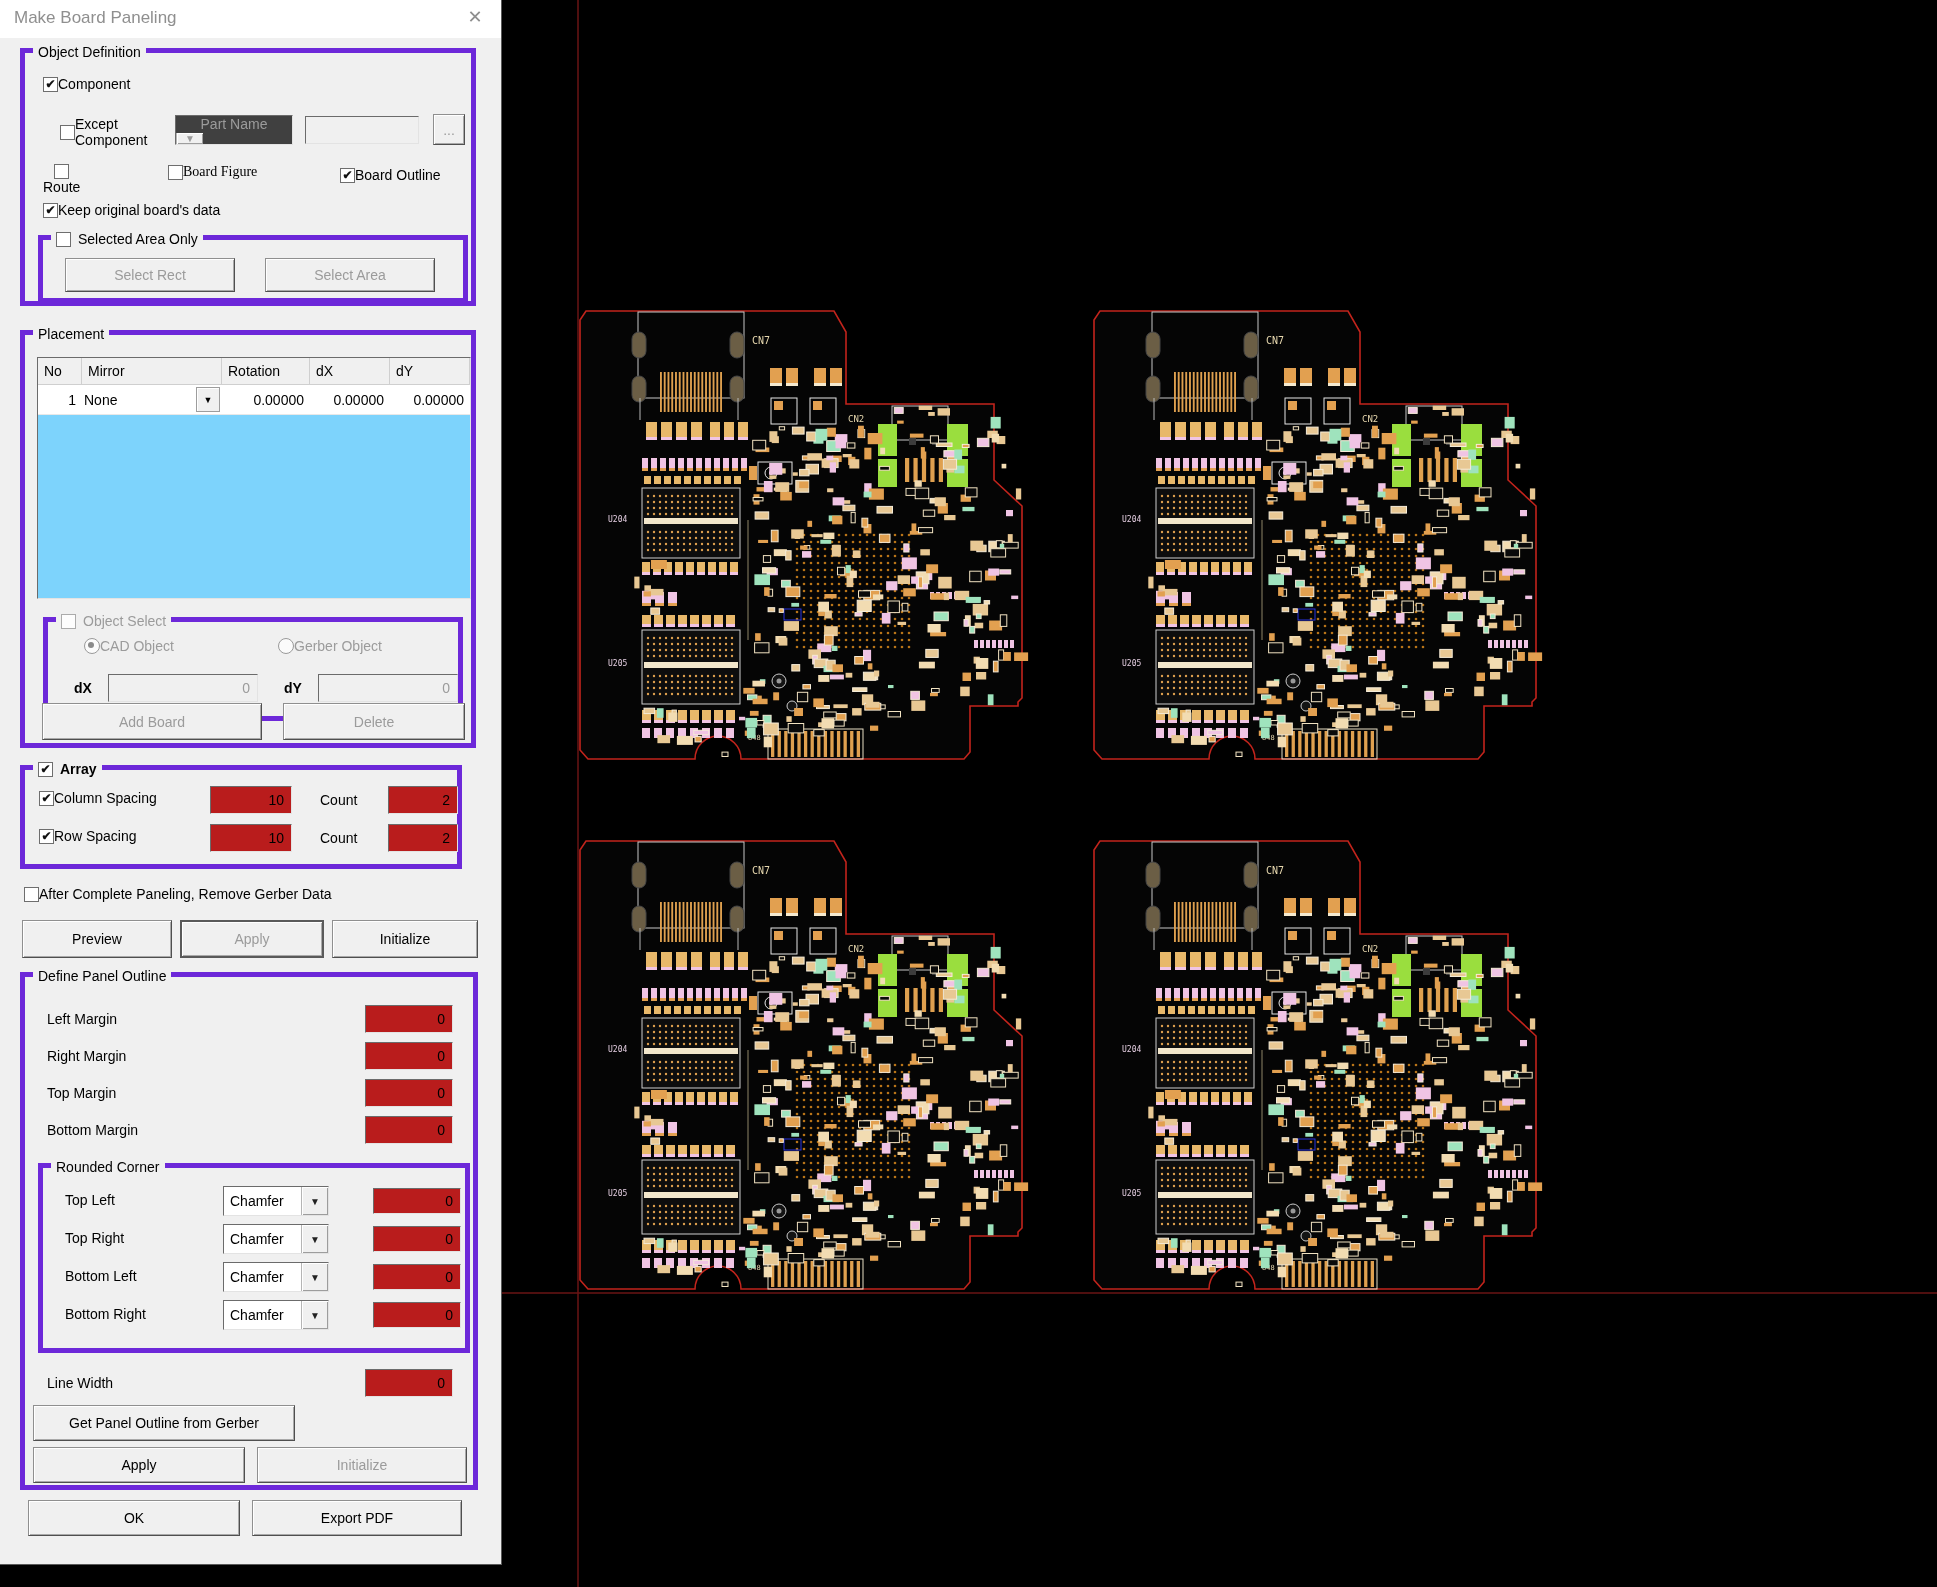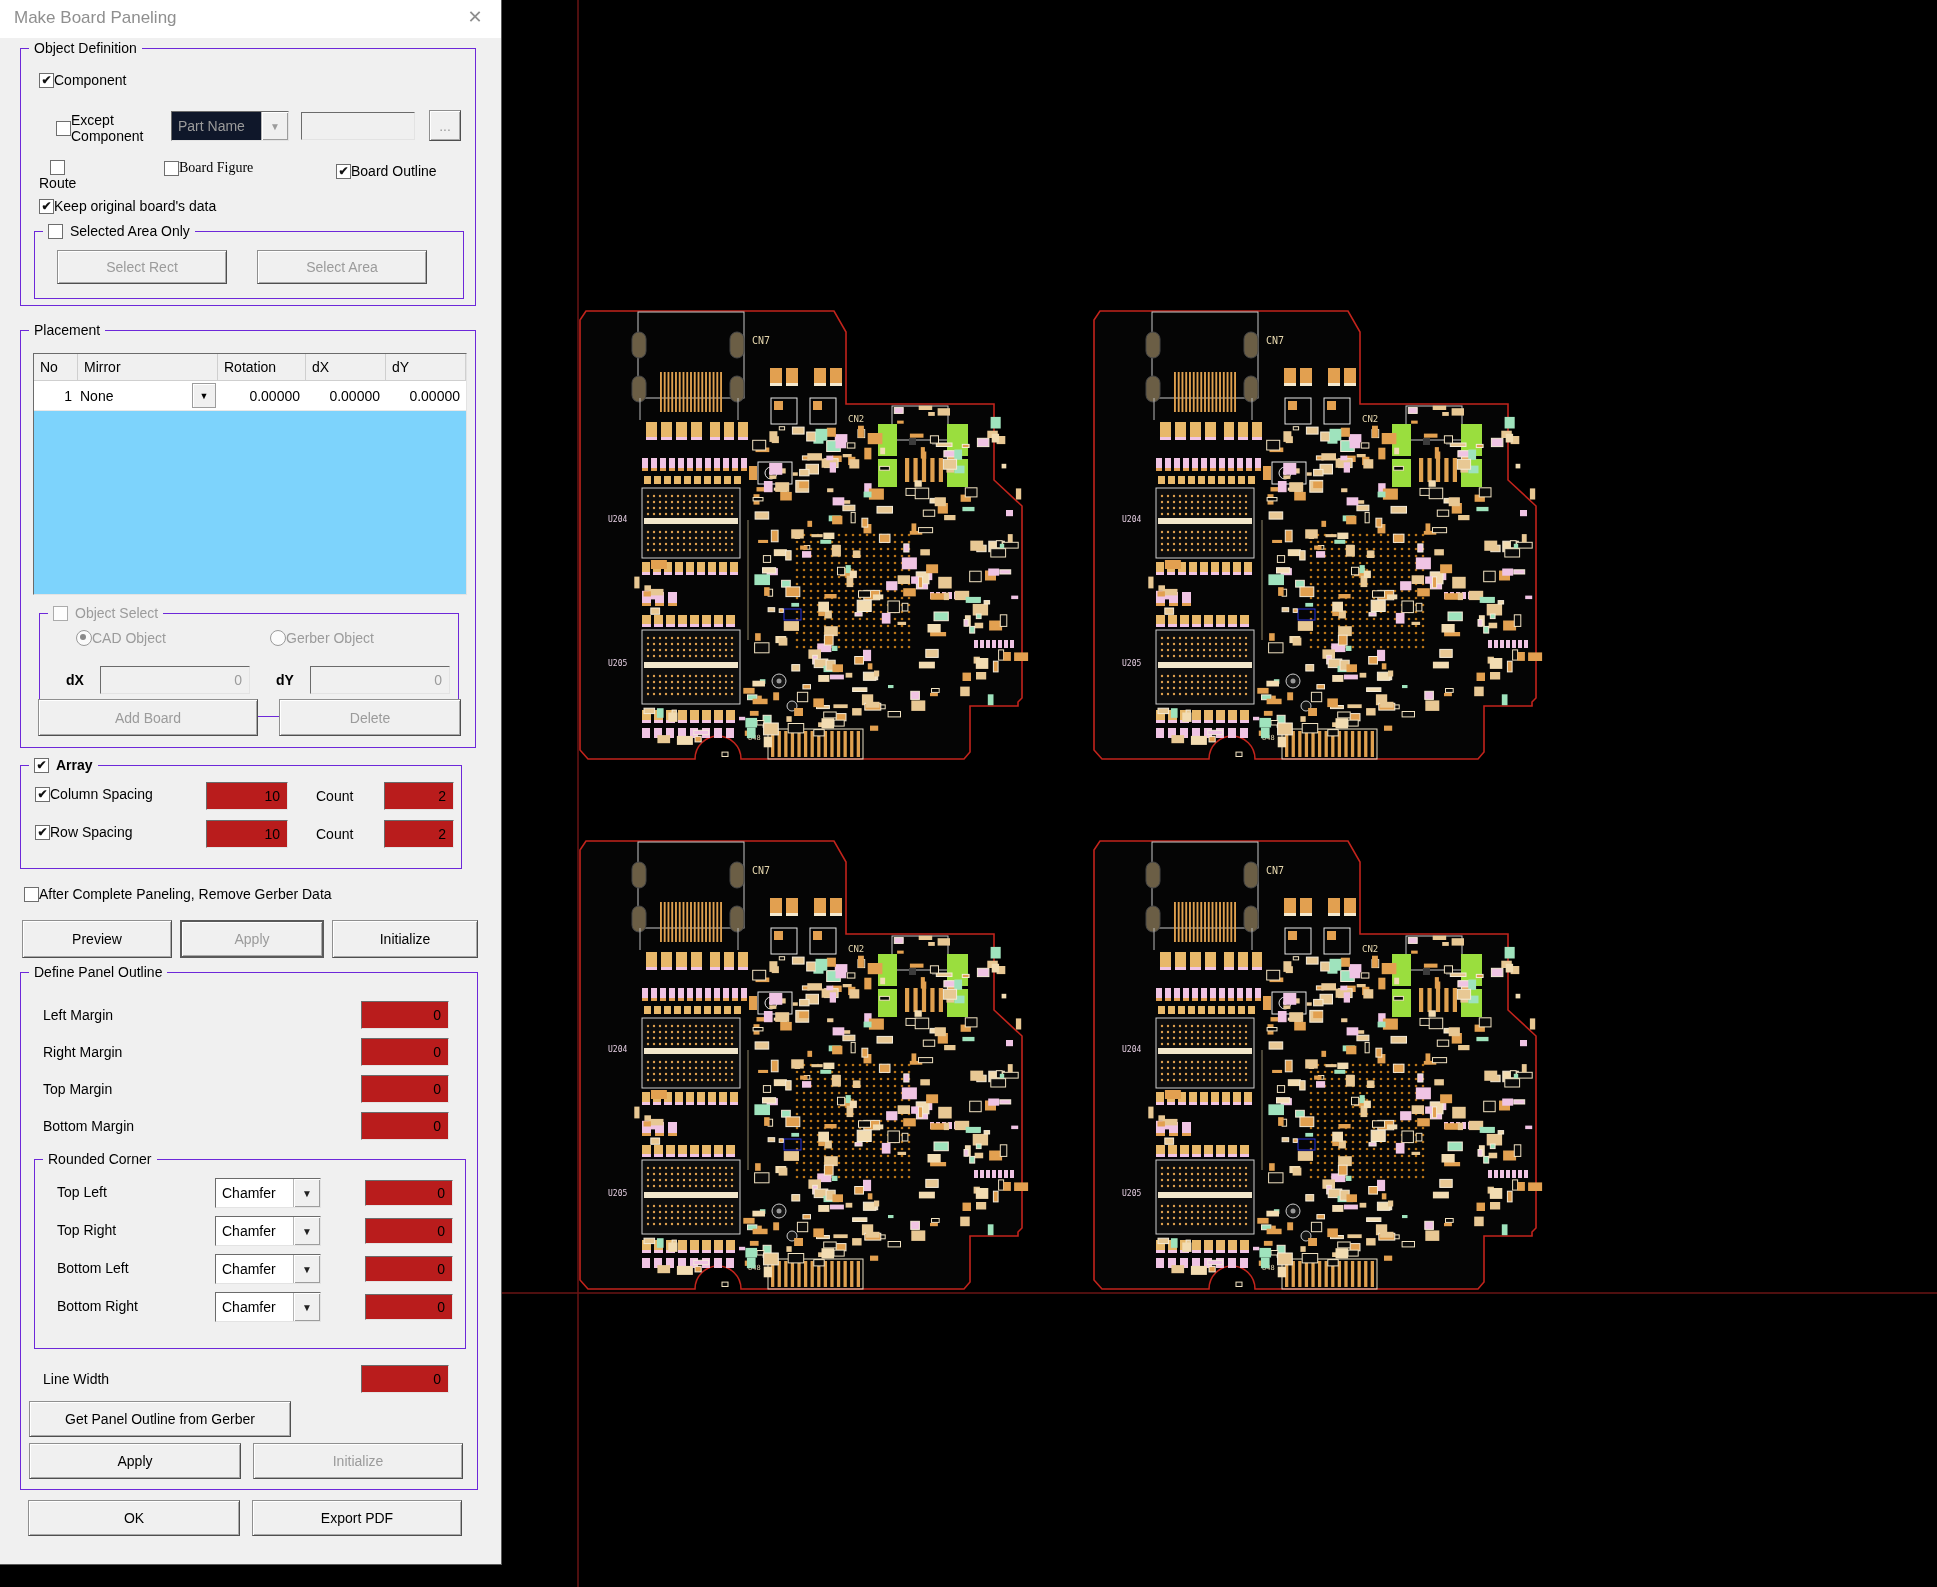--- a/index.html
+++ b/index.html
@@ -4,21 +4,21 @@
 <style>
   html,body{margin:0;padding:0;background:#000;}
   #root{position:relative;width:1937px;height:1587px;background:#000;overflow:hidden;
         font-family:"Liberation Sans",sans-serif;font-size:14px;color:#000;}
   
   #dialog{position:absolute;left:0;top:0;width:502px;height:1565px;background:#f0f0f0;
           border-right:1px solid #5a5a5a;border-bottom:1px solid #5a5a5a;box-sizing:border-box;}
   #titlebar{position:absolute;left:0;top:0;width:100%;height:38px;background:#ffffff;}
   #title{position:absolute;left:14px;top:8px;font-size:17px;color:#8f8f8f;}
   #closex{position:absolute;right:14px;top:6px;font-size:18px;color:#8f8f8f;cursor:pointer;width:24px;text-align:center;}
-  .grp{position:absolute;border:1px solid #6d28d9;box-sizing:border-box;}
+  .grp{position:absolute;border:5px solid #6d28d9;box-sizing:border-box;}
   .legend{position:absolute;top:-9px;left:8px;background:#f0f0f0;padding:0 5px;display:flex;gap:7px;align-items:center;white-space:nowrap;}
   .lbl{white-space:nowrap;}
   .dis{color:#9b9b9b;}
   .cb{width:15px;height:15px;background:#fff;border:1px solid #6e6e6e;box-sizing:border-box;
       display:inline-flex;align-items:center;justify-content:center;flex:none;position:relative;}
   .cb.checked::after{content:"✔";font-size:12px;font-weight:bold;color:#111;margin-top:-1px;}
   .cb.cdis{border-color:#ababab;background:#fdfdfd;}
   .radio{width:14px;height:14px;border:1px solid #9a9a9a;border-radius:50%;background:#fbfbfb;flex:none;position:relative;}
   .radio.sel::after{content:"";position:absolute;left:3px;top:3px;width:6px;height:6px;border-radius:50%;background:#8a8a8a;}
   .row{position:absolute;display:flex;align-items:center;}
@@ -28,21 +28,21 @@
   .btn.default{border:2px solid #5a5a5a;}
   .inp{position:absolute;background:#b91c1c;border:1px solid;border-color:#6b6b6b #e3e3e3 #e3e3e3 #6b6b6b;
        box-sizing:border-box;display:flex;align-items:center;justify-content:flex-end;padding:0 7px;}
   .inp.idis{background:#f0f0f0;color:#9b9b9b;}
   .combo{position:absolute;background:#fff;border:1px solid;border-color:#6b6b6b #e3e3e3 #e3e3e3 #6b6b6b;
        box-sizing:border-box;display:flex;align-items:center;cursor:pointer;}
   .combo .ctext{flex:1;padding:0 6px;white-space:nowrap;overflow:hidden;}
   .combo .carrow{width:26px;align-self:stretch;background:#f0f0f0;border-left:1px solid #b5b5b5;
        box-shadow:inset 1px 1px 0 #fff, inset -1px -1px 0 #9d9d9d;
        display:flex;align-items:center;justify-content:center;font-size:10px;color:#222;flex:none;}
-  .combo.cdis2{background:#0f172a;color:#9b9b9b;}
+  .combo.cdis2{background:#404040;color:#9b9b9b;flex-direction:column;}
   .combo.cdis2 .carrow{color:#9b9b9b;}
   
   #ptable{position:absolute;left:12px;top:22px;width:434px;height:242px;background:#7dd3fc;
           border:1px solid;border-color:#6b6b6b #e3e3e3 #e3e3e3 #6b6b6b;box-sizing:border-box;}
   .thead{display:flex;height:26px;background:#f0f0f0;border-bottom:1px solid #cfcfcf;}
   .th{border-right:1px solid #cfcfcf;box-sizing:border-box;display:flex;align-items:center;padding:0 6px;}
   .trow{display:flex;height:29px;background:#fff;border-bottom:1px solid #e8e8e8;}
   .td{box-sizing:border-box;display:flex;align-items:center;padding:0 6px;}
   .num{justify-content:flex-end;}
   .c-no{width:44px;} .c-mirror{width:140px;} .c-rot{width:88px;} .c-dx{width:80px;} .c-dy{width:80px;}

